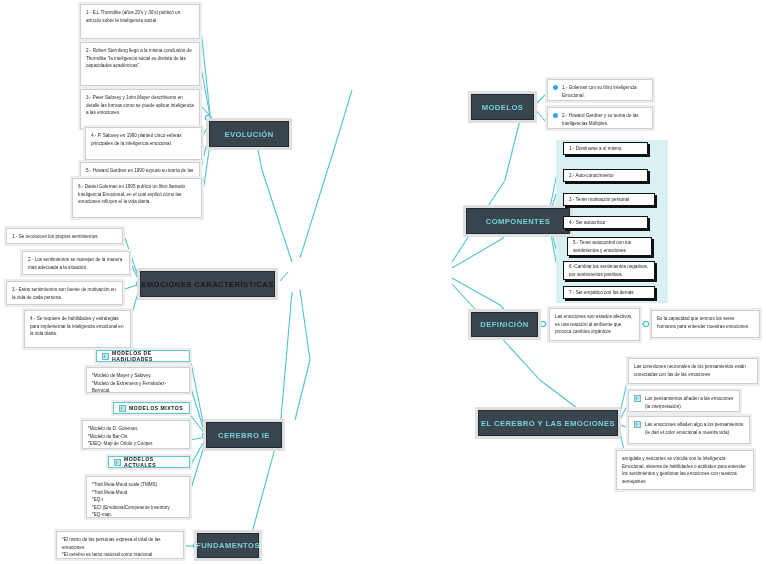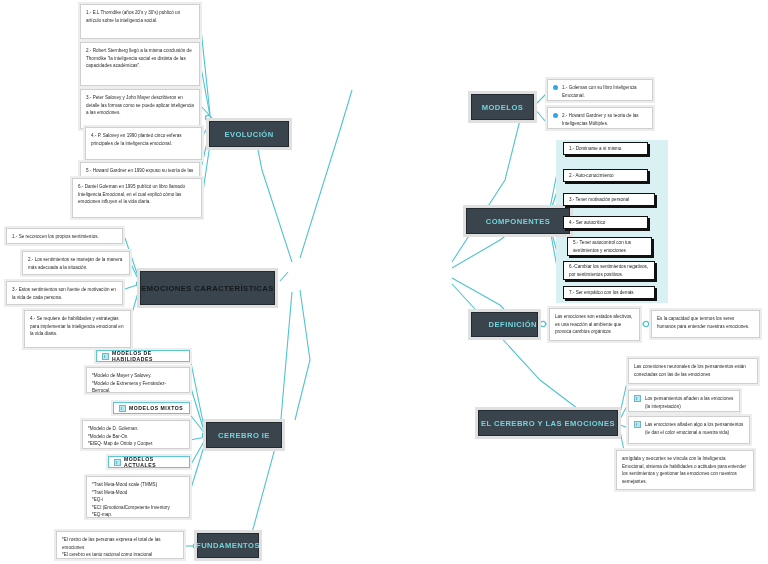--- a/index.html
+++ b/index.html
@@ -200,21 +200,21 @@
   <div class="node leaf" style="left:85px;top:127px;width:117px;height:33px;">
     <span>4.- P. Salovey en 1990 planteó cinco esferas principales de la inteligencia emocional.</span>
   </div>
   <div class="node leaf" style="left:80px;top:162px;width:120px;height:27px;">
     <span>5.- Howard Gardner en 1990 expuso su teoría de las inteligencias múltiples.</span>
   </div>
   <div class="node leaf" style="left:72px;top:178px;width:130px;height:40px;">
     <span>6.- Daniel Goleman en 1995 publicó un libro llamado Inteligencia Emocional, en el cual explicó cómo las emociones influyen el la vida diaria.</span>
   </div>
 
-  <div class="node branch dark" style="left:140px;top:271px;width:135px;height:34px;justify-content:center;">
+  <div class="node branch dark" style="left:140px;top:271px;width:135px;height:26px;justify-content:center;">
     <span>EMOCIONES CARACTERÍSTICAS</span>
   </div>
   <div class="node leaf" style="left:6px;top:228px;width:117px;height:16px;">
     <span>1.- Se reconocen los propios sentimientos.</span>
   </div>
   <div class="node leaf" style="left:22px;top:251px;width:108px;height:24px;">
     <span>2.- Los sentimientos se manejan de la manera más adecuada a la situación.</span>
   </div>
   <div class="node leaf" style="left:6px;top:281px;width:117px;height:24px;">
     <span>3.- Estos sentimientos son fuente de motivación en la vida de cada persona.</span>
@@ -301,21 +301,21 @@
   <div class="comp-item" style="left:567px;top:237px;width:85px;height:19px;">
     <span>5.- Tener autocontrol con tus sentimientos y emociones</span>
   </div>
   <div class="comp-item" style="left:563px;top:261px;width:92px;height:19px;">
     <span>6.-Cambiar los sentimientos negativos, por sentimientos positivos.</span>
   </div>
   <div class="comp-item" style="left:563px;top:286px;width:92px;height:13px;">
     <span>7.- Ser empático con los demás</span>
   </div>
 
-  <div class="node branch cyan" style="left:471px;top:312px;width:67px;height:25px;justify-content:flex-end;">
+  <div class="node branch cyan" style="left:471px;top:312px;width:67px;height:25px;">
     <span>DEFINICIÓN</span>
   </div>
   <div class="node leaf" style="left:549px;top:308px;width:91px;height:33px;">
     <span>Las emociones son estados afectivos, es una reacción al ambiente que provoca cambios orgánicos</span>
   </div>
   <div class="node leaf" style="left:651px;top:310px;width:109px;height:28px;">
     <span>Es la capacidad que tenmos los seres humanos para entender nuestras emociones.</span>
   </div>
 
   <div class="node branch cyan" style="left:478px;top:410px;width:140px;height:26px;">

